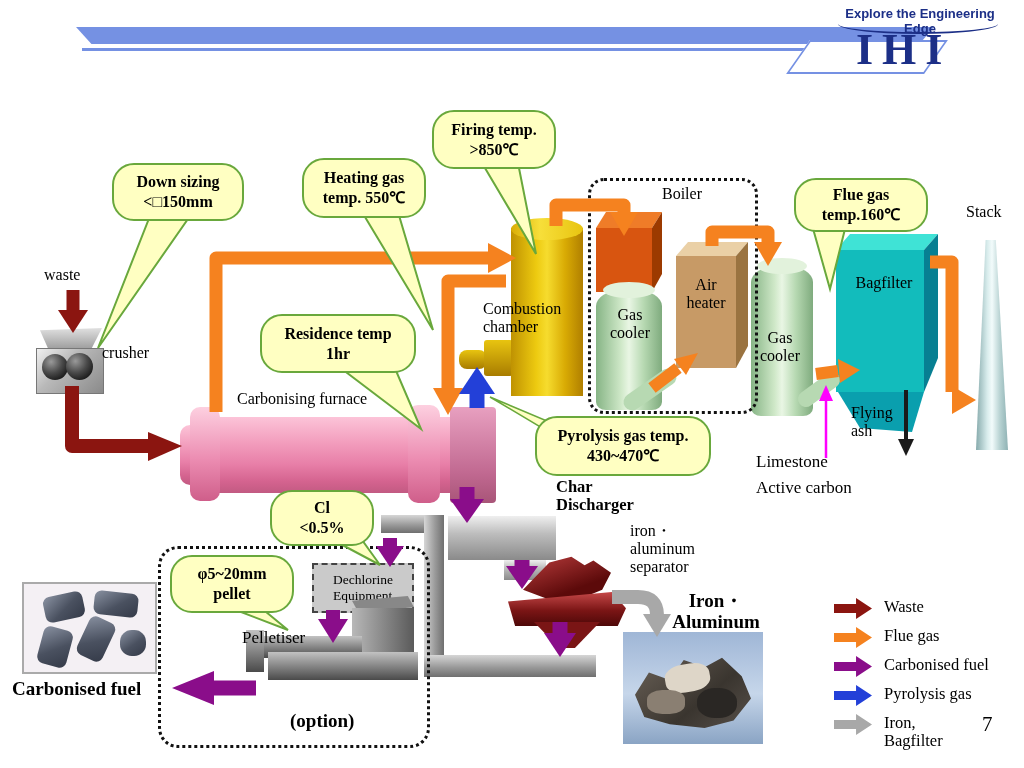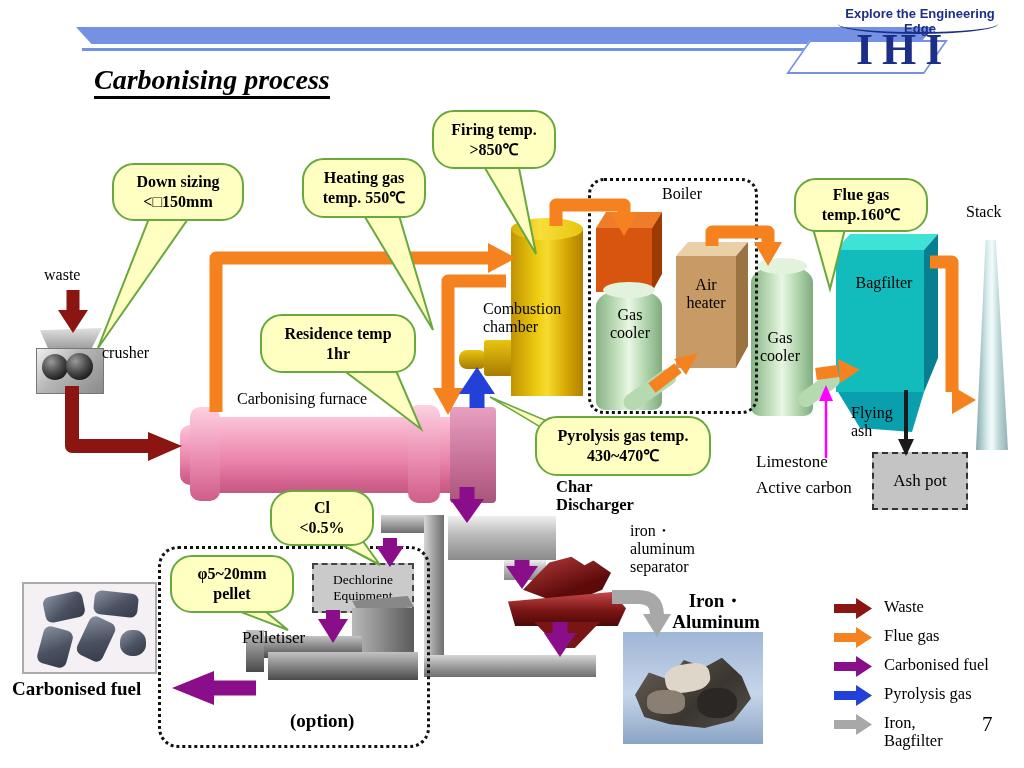--- a/index.html
+++ b/index.html
@@ -47,21 +47,21 @@
   .cc-body{background:linear-gradient(90deg,#bf9202 0%,#edca10 35%,#f6dc2e 50%,#d9ab04 75%,#b07f00 100%);}
   .cc-top{background:linear-gradient(90deg,#d9ad06,#f7df3a 40%,#e8c410);border-radius:50%;}
   .cc-noz{background:linear-gradient(180deg,#e8c410,#a87c00);}
   .stack-body{clip-path:polygon(30% 0,62% 0,100% 100%,0 100%);
               background:linear-gradient(90deg,#86aaac,#d8ecec 35%,#f2fbfb 50%,#b7d2d2 75%,#8fb2b4);}
   .graybox{background:linear-gradient(180deg,#efefef,#bdbdbd 40%,#8a8a8a);}
   .chuteV{background:linear-gradient(90deg,#d6d6d6,#9a9a9a 55%,#6f6f6f);}
   .chuteH{background:linear-gradient(180deg,#d6d6d6,#9a9a9a 55%,#6f6f6f);}
   .ashpot{background:#c4c4c4;border:2px dashed #333;display:flex;align-items:center;justify-content:center;font-size:17px;}
   .dechl{background:#cacaca;border:2px dashed #444;display:flex;align-items:center;justify-content:center;
-         text-align:center;font-size:13.5px;line-height:1.15;}
+         font-size:13.5px;line-height:1.15;}
   .sep1{clip-path:polygon(12% 55%,30% 20%,55% 8%,70% 26%,80% 16%,100% 42%,90% 78%,68% 95%,28% 98%,0 78%);
         background:linear-gradient(160deg,#c04040,#5c0a0a 70%);}
   .sep2{clip-path:polygon(0 28%,88% 0,100% 48%,93% 100%,6% 100%);
         background:linear-gradient(180deg,#c54848,#7a1515 55%,#4e0808);}
   .sep3{clip-path:polygon(0 0,100% 0,62% 100%,38% 100%);background:#7a1515;}
   .pell-gray{background:linear-gradient(90deg,#b8b8b8,#5a5a5a);}
   .pell-grayH{background:linear-gradient(180deg,#c2c2c2,#4a4a4a);}
 
   .photo-frame{background:#f4f0f4;border:2px solid #aaa;}
   .pellet{background:linear-gradient(145deg,#8a92a2,#4a5160 55%,#343a48);border-radius:7px;}
@@ -78,21 +78,20 @@
 <body>
 
 <div class="slide">
 
   <div class="abs banner-bar"></div>
   <div class="abs banner-line"></div>
   <div class="abs banner-outline"></div>
   <div class="abs tagline">Explore the Engineering Edge</div>
   <div class="abs tagline-arc"></div>
   <div class="abs ihi-logo">IHI</div>
-  <div class="abs title"><span>Carbonising process</span></div>
 
   <div class="abs" style="left:36px;top:328px;width:72px;height:64px;">
     <div class="abs" style="left:4px;top:0;width:62px;height:22px;
          clip-path:polygon(0 10%,100% 0,82% 100%,14% 100%);background:linear-gradient(#e0e0e0,#9a9a9a);"></div>
     <div class="abs" style="left:0;top:20px;width:66px;height:44px;
          background:linear-gradient(135deg,#f0f0f0,#b9b9b9 40%,#8a8a8a);border:1px solid #777;"></div>
     <div class="abs" style="left:6px;top:26px;width:26px;height:26px;border-radius:50%;
          background:radial-gradient(circle at 35% 30%,#9a9a9a,#4a4a4a 45%,#111 85%);"></div>
     <div class="abs" style="left:30px;top:25px;width:27px;height:27px;border-radius:50%;
          background:radial-gradient(circle at 35% 30%,#9a9a9a,#4a4a4a 45%,#111 85%);"></div>
@@ -137,23 +136,20 @@
 
   <svg class="abs" style="left:836px;top:230px;" width="102" height="204">
     <polygon points="0,20 14,4 102,4 88,20" fill="#3fe3d6"></polygon>
     <rect x="0" y="20" width="88" height="142" fill="#12bcbc"></rect>
     <polygon points="88,20 102,4 102,128 88,162" fill="#077f92"></polygon>
     <polygon points="2,162 88,162 76,202 24,198" fill="#0a9fae"></polygon>
   </svg>
 
   <div class="abs stack-body" style="left:976px;top:240px;width:32px;height:210px;"></div>
 
-  <div class="abs ashpot" style="left:872px;top:452px;width:92px;height:54px;">
-    <span>Ash pot</span>
-  </div>
 
   <div class="abs chuteH" style="left:381px;top:515px;width:62px;height:18px;"></div>
   <div class="abs chuteV" style="left:424px;top:515px;width:20px;height:158px;"></div>
   <div class="abs chuteH" style="left:424px;top:655px;width:172px;height:22px;"></div>
   <div class="abs graybox" style="left:448px;top:516px;width:108px;height:44px;"></div>
   <div class="abs graybox" style="left:504px;top:560px;width:42px;height:20px;"></div>
 
   <div class="abs sep1" style="left:523px;top:553px;width:88px;height:47px;"></div>
   <div class="abs sep2" style="left:508px;top:592px;width:118px;height:34px;"></div>
   <div class="abs sep3" style="left:534px;top:622px;width:66px;height:26px;"></div>

